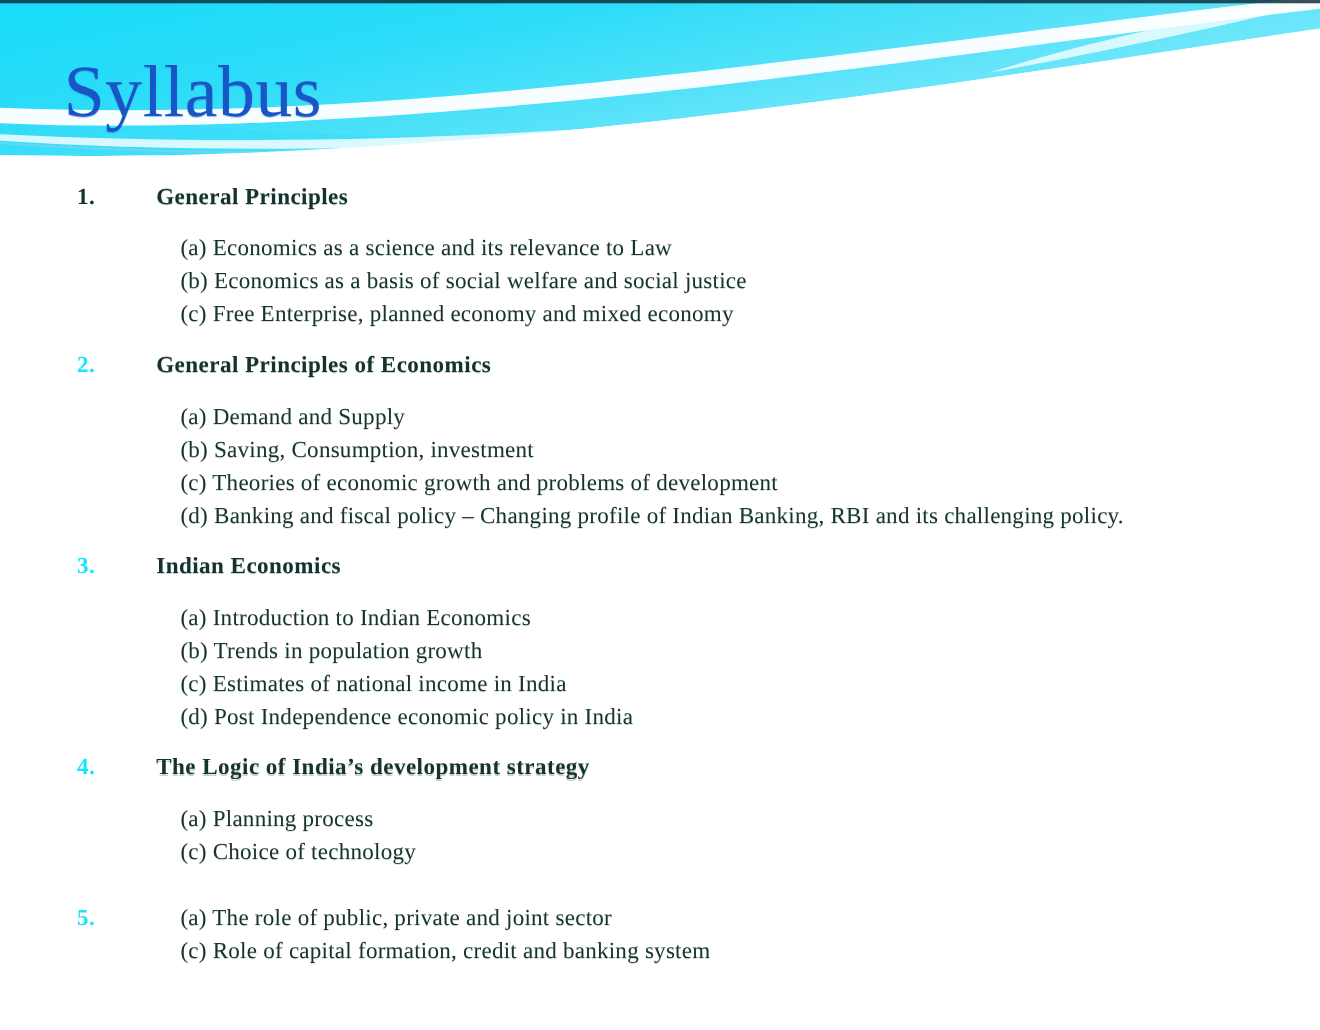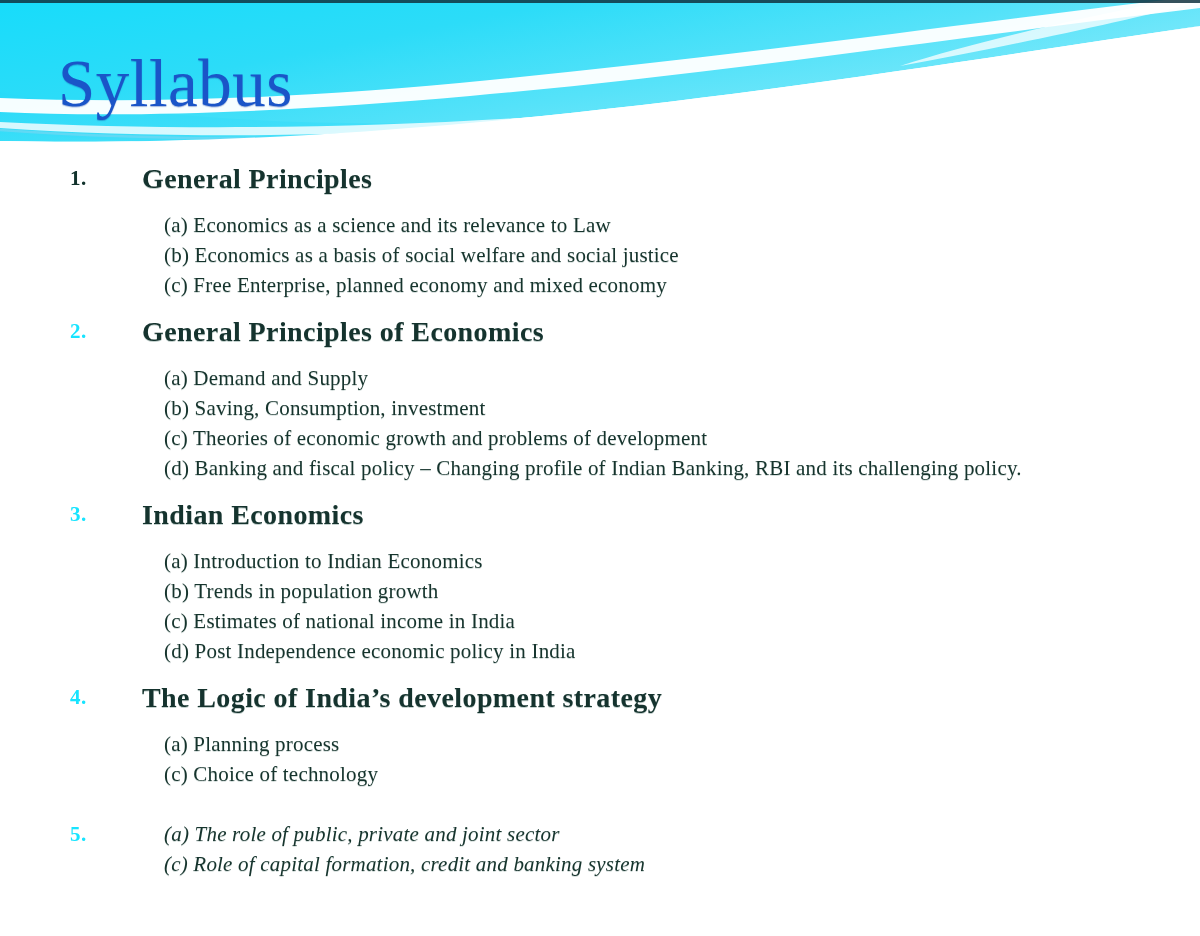--- a/index.html
+++ b/index.html
@@ -91,21 +91,21 @@
     letter-spacing: 0.5px;
   }
   .sec-num.dark {
     color: #11322c;
   }
 
   .sec-head {
     margin: 0 0 0 72px;
     font-family: "Liberation Serif", "DejaVu Serif", serif;
     font-weight: bold;
-    font-size: 28px;
+    font-size: 21px;
     line-height: 31px;
     color: #15332e;
     letter-spacing: 0.4px;
     text-shadow: 0 1px 0 rgba(20,70,60,0.25);
   }
 
   .sub-list {
     list-style: none;
     margin: 16px;
     padding: 0 0 0 78px;
@@ -121,21 +121,20 @@
   }
   .sub-item .lbl {
     display: inline;
   }
   .sub-item .txt {
     display: inline;
   }
   
   .section.no-head .sub-list {
     padding-left: 78px;
-    font-style: italic;
   }
 </style>
 </head>
 <body>
 
 <div class="slide">
 
   <div class="banner">
     <svg viewBox="0 0 1200 150" preserveAspectRatio="none" aria-hidden="true">
       <defs>

